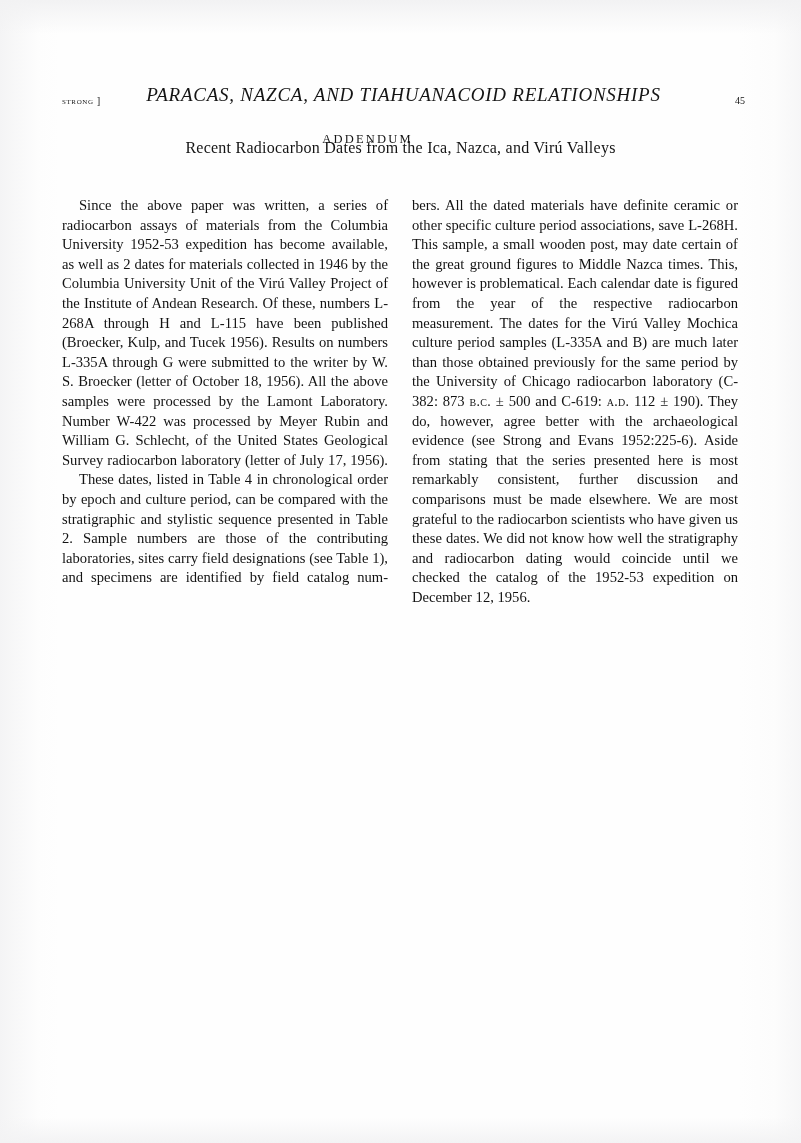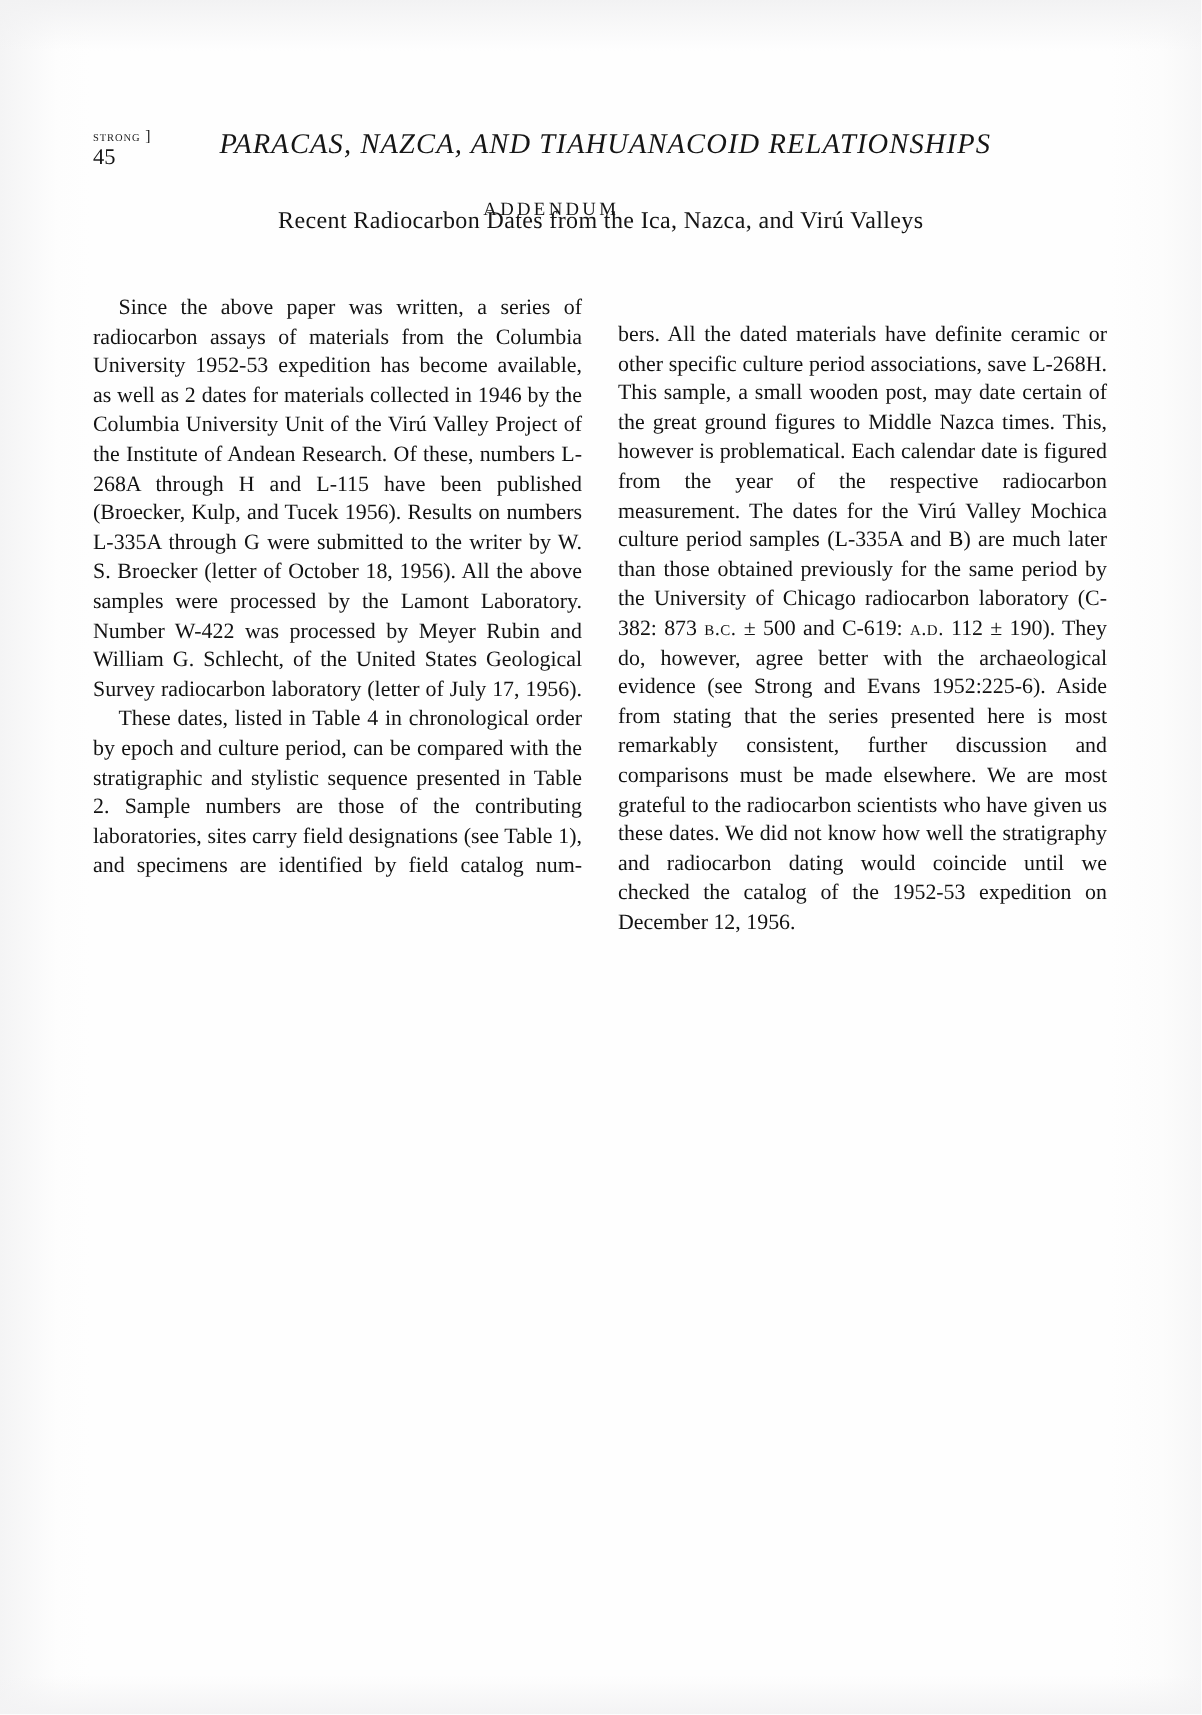--- a/index.html
+++ b/index.html
@@ -51,44 +51,43 @@
   }
 
   
   .running-head {
     position: absolute;
     left: 62px;
     top: 86px;
     width: 683px;
     height: 20px;
     display: flex;
-    align-items: flex-start;
+    align-items: flex-end;
     justify-content: space-between;
-    flex-direction: column;
   }
   .folio-author {
     font-size: 10.5px;
     font-variant: small-caps;
     text-transform: lowercase;
     letter-spacing: 0.6px;
     color: #1a1a1a;
     white-space: nowrap;
   }
   .head-title {
     position: absolute;
     left: 50%;
     transform: translateX(-50%);
     font-style: italic;
     font-size: 19px;
     letter-spacing: 0.75px;
     white-space: nowrap;
     color: #151515;
   }
   .folio-number {
-    font-size: 15px;
+    font-size: 10px;
     color: #151515;
   }
 
   
   .addendum-heading {
     position: absolute;
     left: 0;
     top: 132px;
     width: 735px;
     text-align: center;
@@ -125,21 +124,20 @@
     text-justify: inter-word;
     hyphens: none;
     color: #121212;
   }
   .column p {
     margin: 0;
     text-indent: 17px;
   }
   .column p.no-indent {
     text-indent: 0;
-    margin-top: 18px;
   }
   .column p + p {
     margin-top: 0;
   }
   
   .column p {
     text-align-last: left;
   }
   
   .column p.runs-over {

